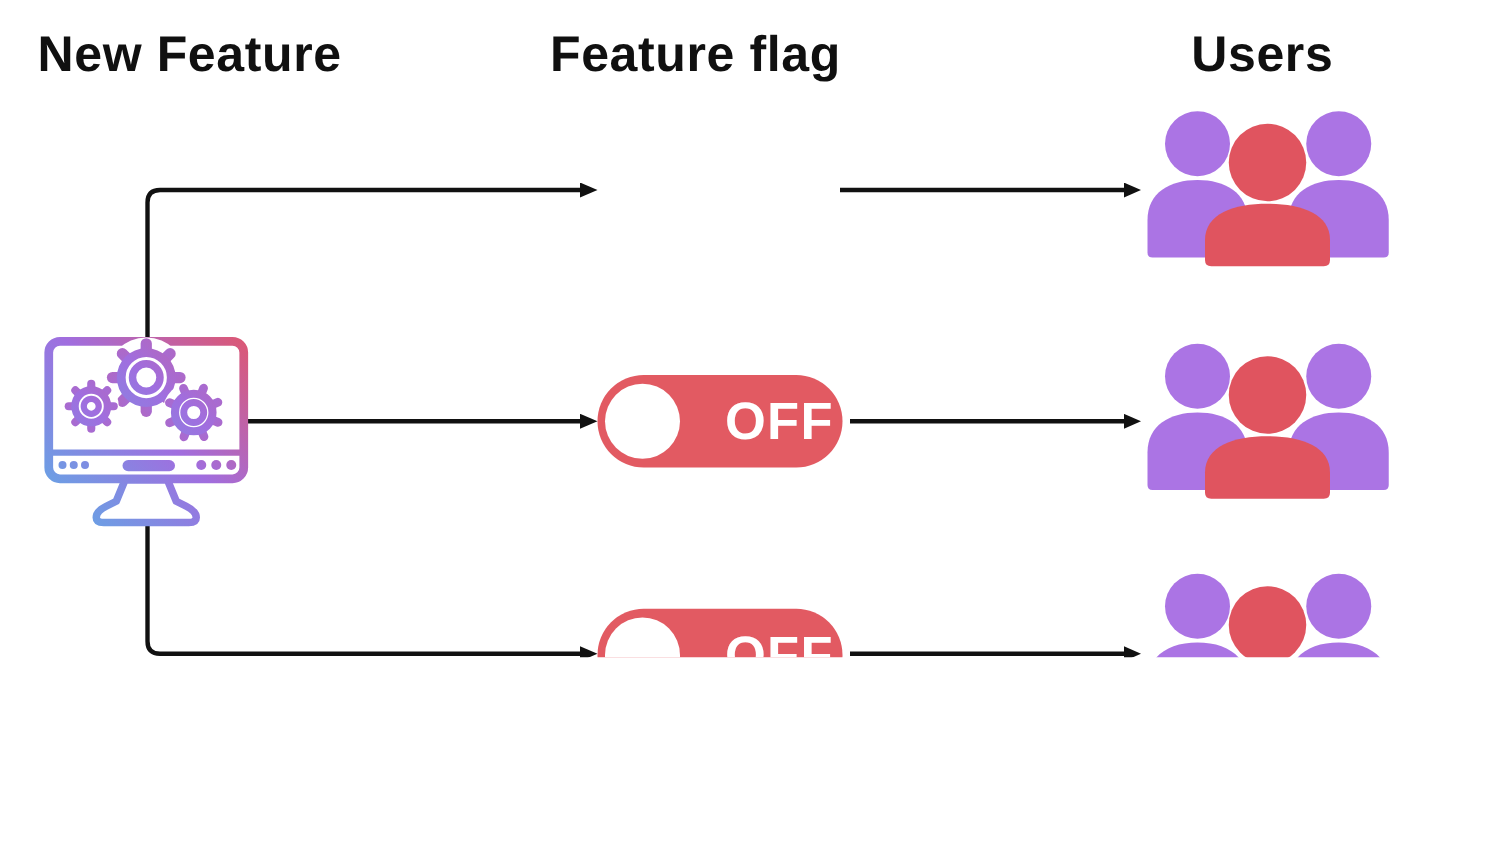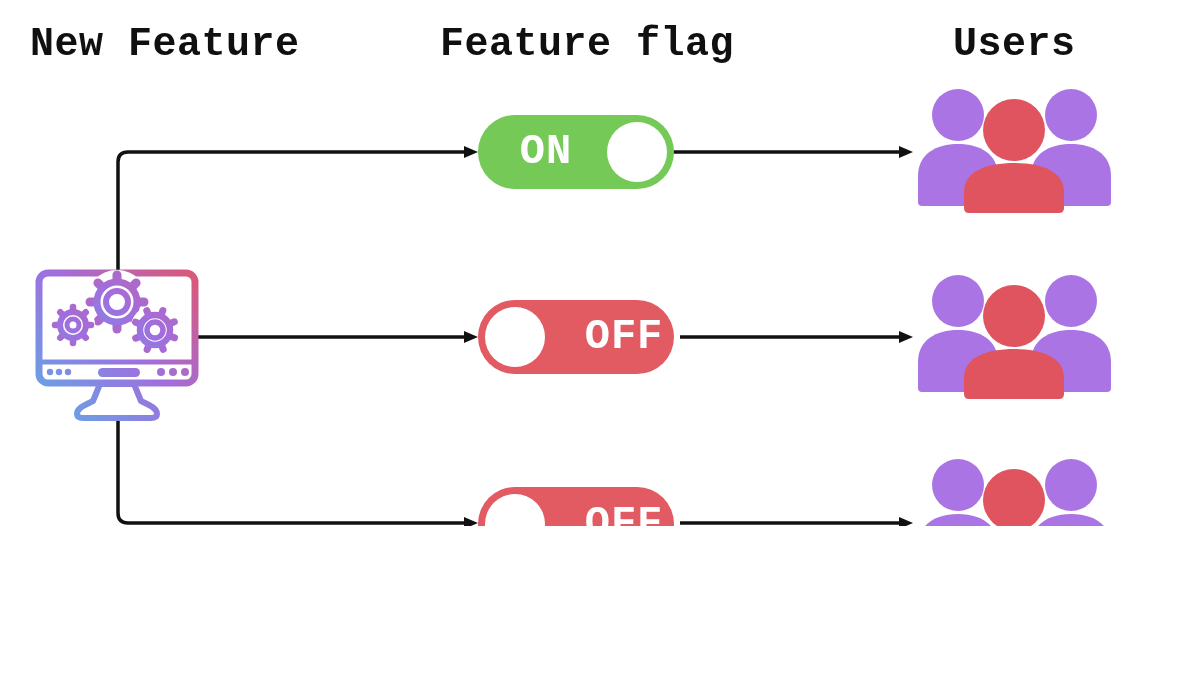--- a/index.html
+++ b/index.html
@@ -5,21 +5,21 @@
   :root{
     --bg:#ffffff; --arrow:#111111;
     --toggle-on:#74c957; --toggle-off:#e25a62;
     --toggle-text:#ffffff; --knob:#ffffff;
     --user-back:#ab74e4; --user-front:#e0545f;
   }
   html,body{margin:0;padding:0;}
   .canvas{
     position:relative; width:1200px; height:526px;
     background:var(--bg); overflow:hidden;
-    font-family:Liberation Mono, monospace;
+    font-family:Liberation Sans, sans-serif;
   }
   .heading{
     position:absolute; font-weight:700; font-size:40px; color:#101010;
     letter-spacing:.5px; white-space:nowrap;
   }
   #arrows{position:absolute; left:0; top:0; z-index:1;}
   #arrows path{fill:none; stroke:var(--arrow); stroke-width:3.5;}
   .toggle{
     position:absolute; z-index:2; width:196px; height:74px;
     border-radius:37px; display:flex; align-items:center;
@@ -129,24 +129,20 @@
         <line x1="0" y1="-14" x2="0" y2="-21" transform="rotate(202)"></line>
         <line x1="0" y1="-14" x2="0" y2="-21" transform="rotate(247)"></line>
         <line x1="0" y1="-14" x2="0" y2="-21" transform="rotate(292)"></line>
         <line x1="0" y1="-14" x2="0" y2="-21" transform="rotate(337)"></line>
       </g>
       <circle class="ring" r="15" stroke-width="6.5"></circle>
       <circle class="hole" r="8" stroke-width="5.5"></circle>
     </g>
   </svg>
 
-  <div class="toggle on" style="left:478px; top:115px;">
-    <span class="t-label">ON</span>
-    <span class="knob"></span>
-  </div>
   <div class="toggle off" style="left:478px; top:300px;">
     <span class="t-label">OFF</span>
     <span class="knob"></span>
   </div>
   <div class="toggle off" style="left:478px; top:487px;">
     <span class="t-label">OFF</span>
     <span class="knob"></span>
   </div>
 
   <svg class="icon-box" style="left:912px; top:88px;" width="205" height="127" viewBox="0 0 205 127">

